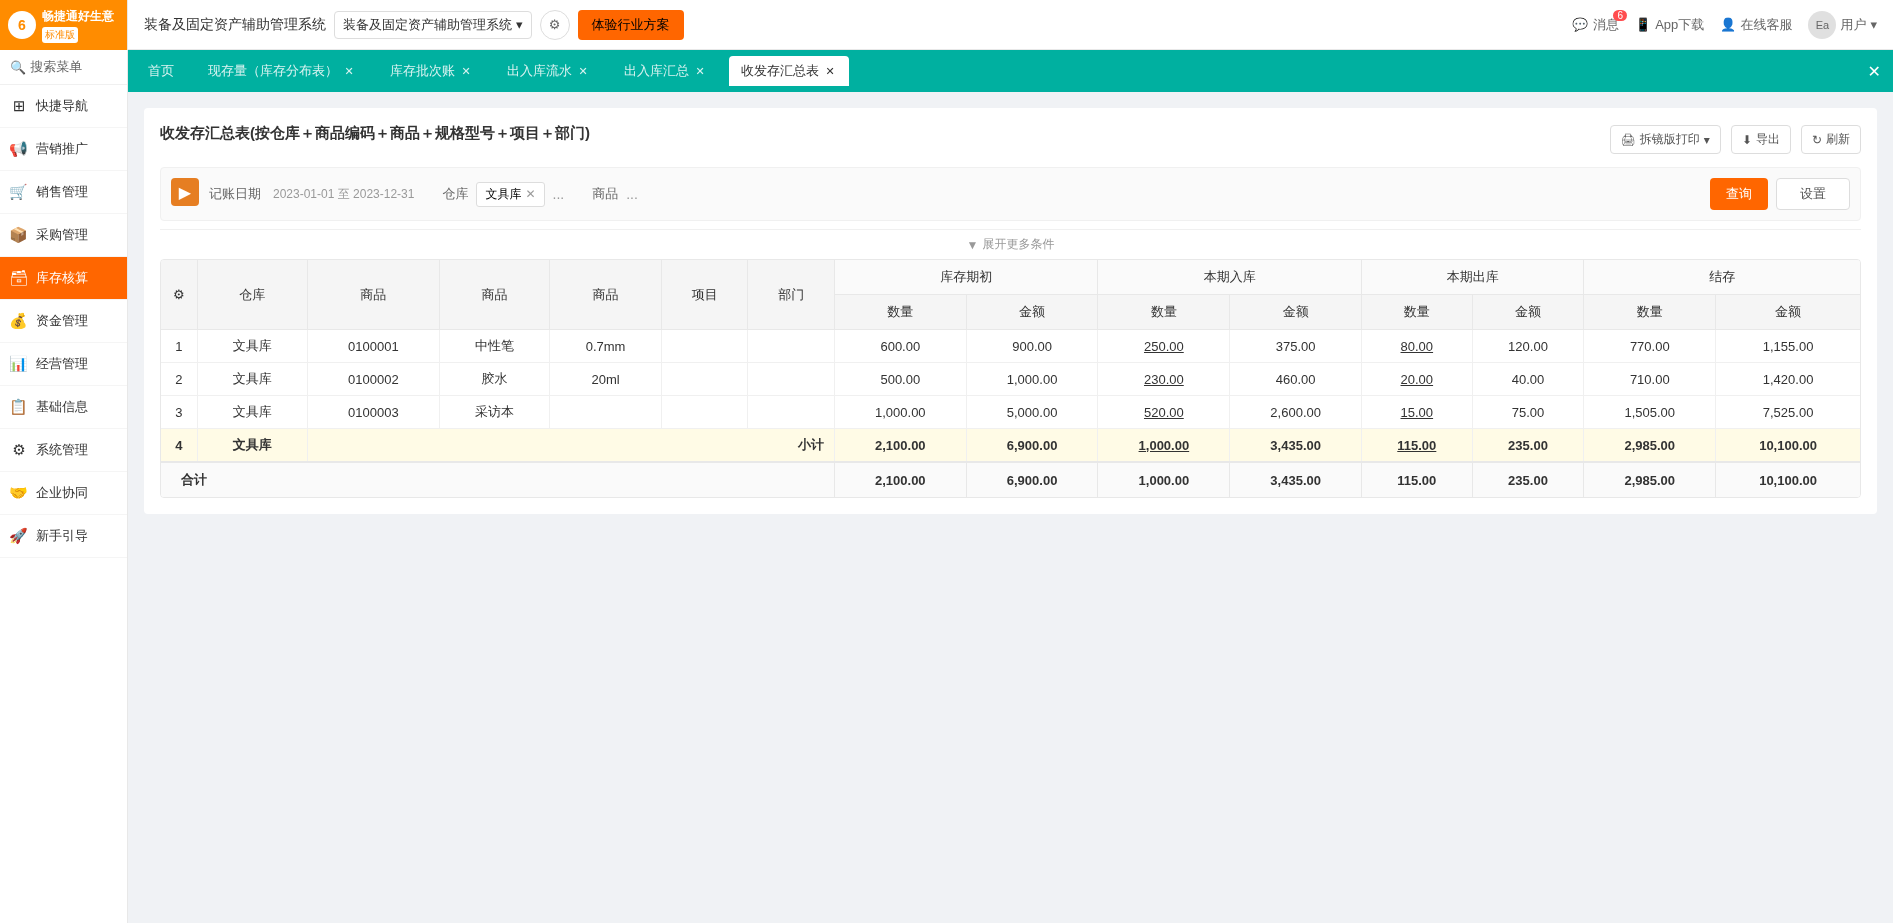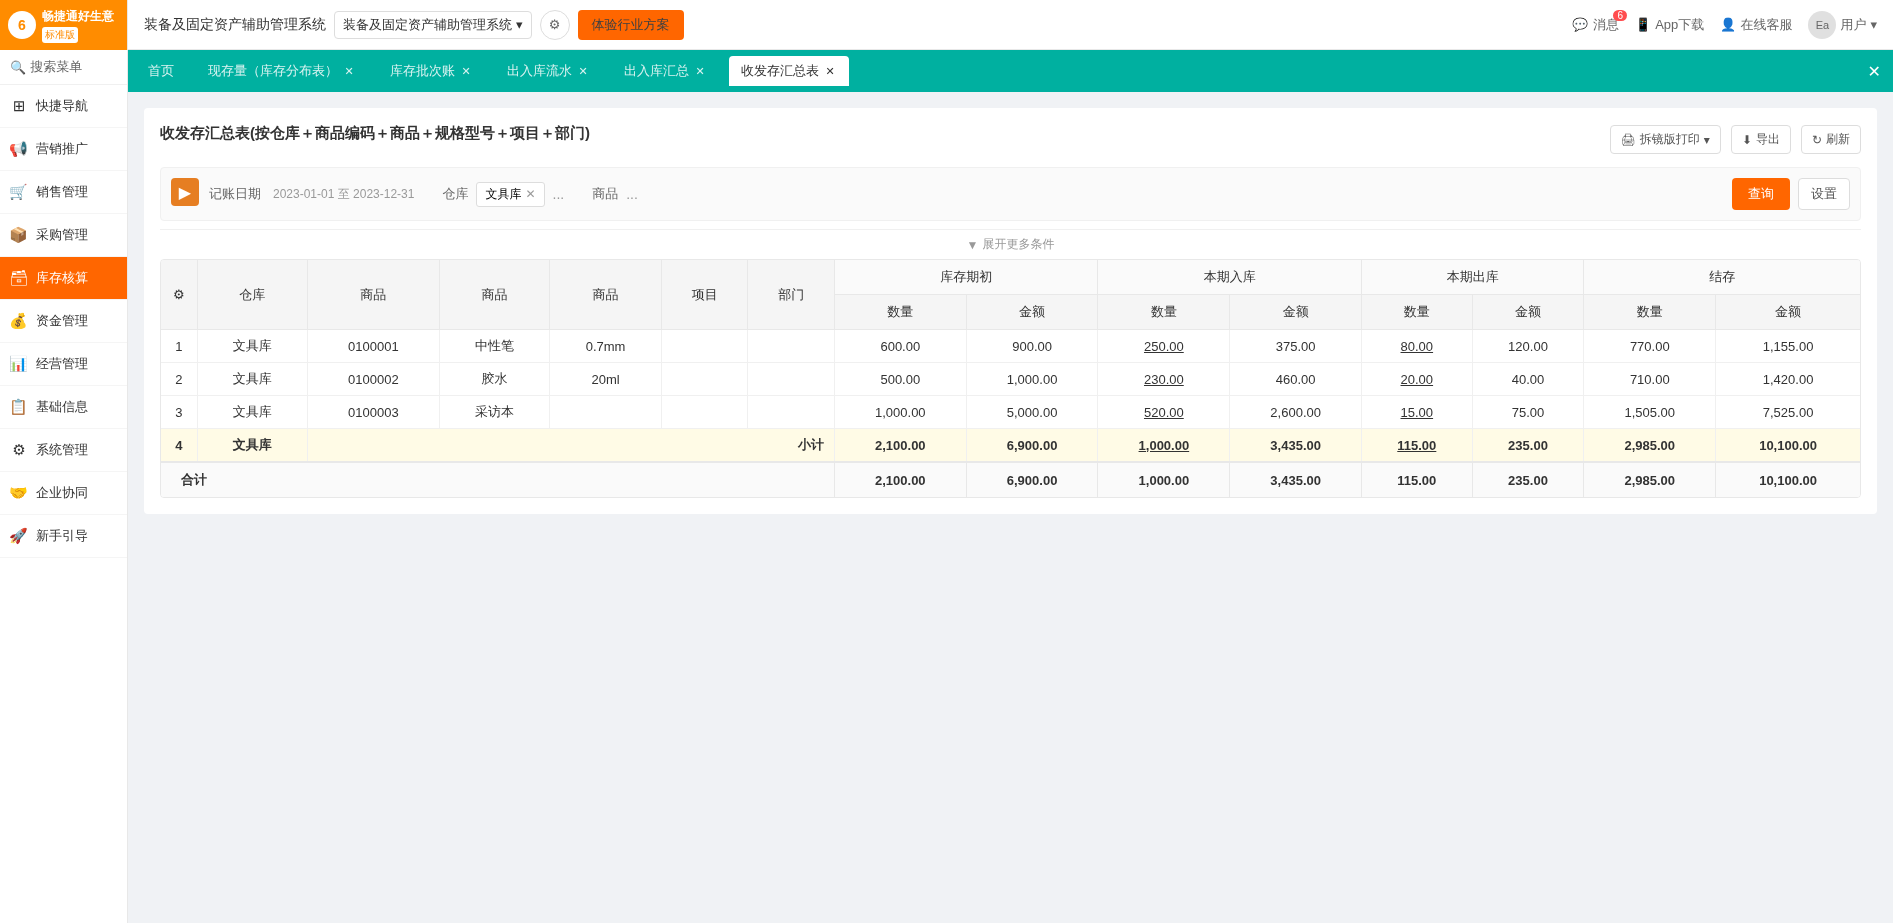--- a/index.html
+++ b/index.html
@@ -18,21 +18,21 @@
 
     
     .main { flex: 1; display: flex; flex-direction: column; overflow: hidden; }
 
     
     .top-header { height: 50px; background: #fff; border-bottom: 1px solid #e8e8e8; display: flex; align-items: center; justify-content: space-between; padding: 0 16px; }
     .top-header-left { display: flex; align-items: center; gap: 8px; }
     .system-name { font-size: 14px; color: #333; }
     .header-dropdown { border: 1px solid #ddd; border-radius: 4px; padding: 4px 8px; font-size: 13px; color: #333; cursor: pointer; display: flex; align-items: center; gap: 4px; }
     .gear-btn { width: 30px; height: 30px; border-radius: 50%; border: 1px solid #ddd; display: flex; align-items: center; justify-content: center; cursor: pointer; color: #666; }
-    .try-btn { background: #ff6600; color: #404040; border: none; border-radius: 4px; padding: 6px 14px; font-size: 13px; cursor: pointer; }
+    .try-btn { background: #ff6600; color: #000000; border: none; border-radius: 4px; padding: 6px 14px; font-size: 13px; cursor: pointer; }
     .top-header-right { display: flex; align-items: center; gap: 16px; color: #666; font-size: 13px; }
     .header-icon-item { display: flex; align-items: center; gap: 4px; cursor: pointer; position: relative; }
     .badge { background: #ff4d4f; color: #fff; border-radius: 10px; font-size: 10px; padding: 0 4px; position: absolute; top: -6px; right: -8px; }
     .user-avatar { width: 28px; height: 28px; background: #e0e0e0; border-radius: 50%; display: flex; align-items: center; justify-content: center; font-size: 11px; color: #666; }
 
     
     .tab-bar { height: 42px; background: #00b0a0; display: flex; align-items: center; padding: 0 8px; gap: 10px; position: relative; }
     .tab { display: flex; align-items: center; gap: 4px; padding: 6px 12px; border-radius: 4px 4px 0 0; cursor: pointer; font-size: 13px; color: rgba(255,255,255,0.85); white-space: nowrap; }
     .tab.active { background: #fff; color: #333; font-weight: 500; }
     .tab-close-btn { width: 14px; height: 14px; border-radius: 50%; display: flex; align-items: center; justify-content: center; font-size: 11px; }
@@ -48,21 +48,21 @@
     .filter-section { display: flex; align-items: center; gap: 8px; }
     .filter-label { color: #666; font-size: 13px; white-space: nowrap; }
     .date-btns { display: flex; gap: 4px; align-items: center; }
     .date-btn { padding: 3px 8px; border: 1px solid #ddd; border-radius: 3px; cursor: pointer; font-size: 12px; color: #555; background: #fff; }
     .date-btn.active { background: #ff6600; color: #fff; border-color: #ff6600; }
     .date-range { font-size: 12px; color: #999; margin-left: 4px; }
     .warehouse-tag { display: flex; align-items: center; gap: 4px; background: #fff; border: 1px solid #ddd; border-radius: 3px; padding: 3px 8px; font-size: 12px; }
     .tag-close { cursor: pointer; color: #999; }
     .more-btn { color: #999; cursor: pointer; font-size: 14px; }
     .query-btn { background: #ff6600; color: #fff; border: none; border-radius: 4px; padding: 6px 16px; cursor: pointer; font-size: 13px; }
-    .settings-btn { background: #fff; border: 1px solid #ddd; border-radius: 4px; padding: 6px 12px; cursor: pointer; font-size: 13px; color: #555; }
+    .settings-btn { background: #fff; border: 1px solid #ddd; border-radius: 4px; padding: 6px 23px; cursor: pointer; font-size: 13px; color: #555; }
 
     
     .expand-more { display: flex; justify-content: center; align-items: center; gap: 4px; padding: 6px; color: #999; font-size: 12px; cursor: pointer; border-top: 1px solid #f0f0f0; margin-top: 8px; }
     .toolbar-btn { display: flex; align-items: center; gap: 4px; padding: 5px 10px; border: 1px solid #ddd; border-radius: 4px; cursor: pointer; font-size: 12px; color: #555; background: #fff; }
 
     
     .data-table-wrap { background: #fff; border-radius: 4px; overflow: hidden; border: 1px solid #e8e8e8; }
     table { width: 100%; border-collapse: collapse; }
     thead tr { background: #f5f5f5; }
     thead th { padding: 8px 10px; text-align: center; font-weight: 500; color: #333; font-size: 13px; border-bottom: 1px solid #e8e8e8; border-right: 1px solid #e8e8e8; white-space: nowrap; }

